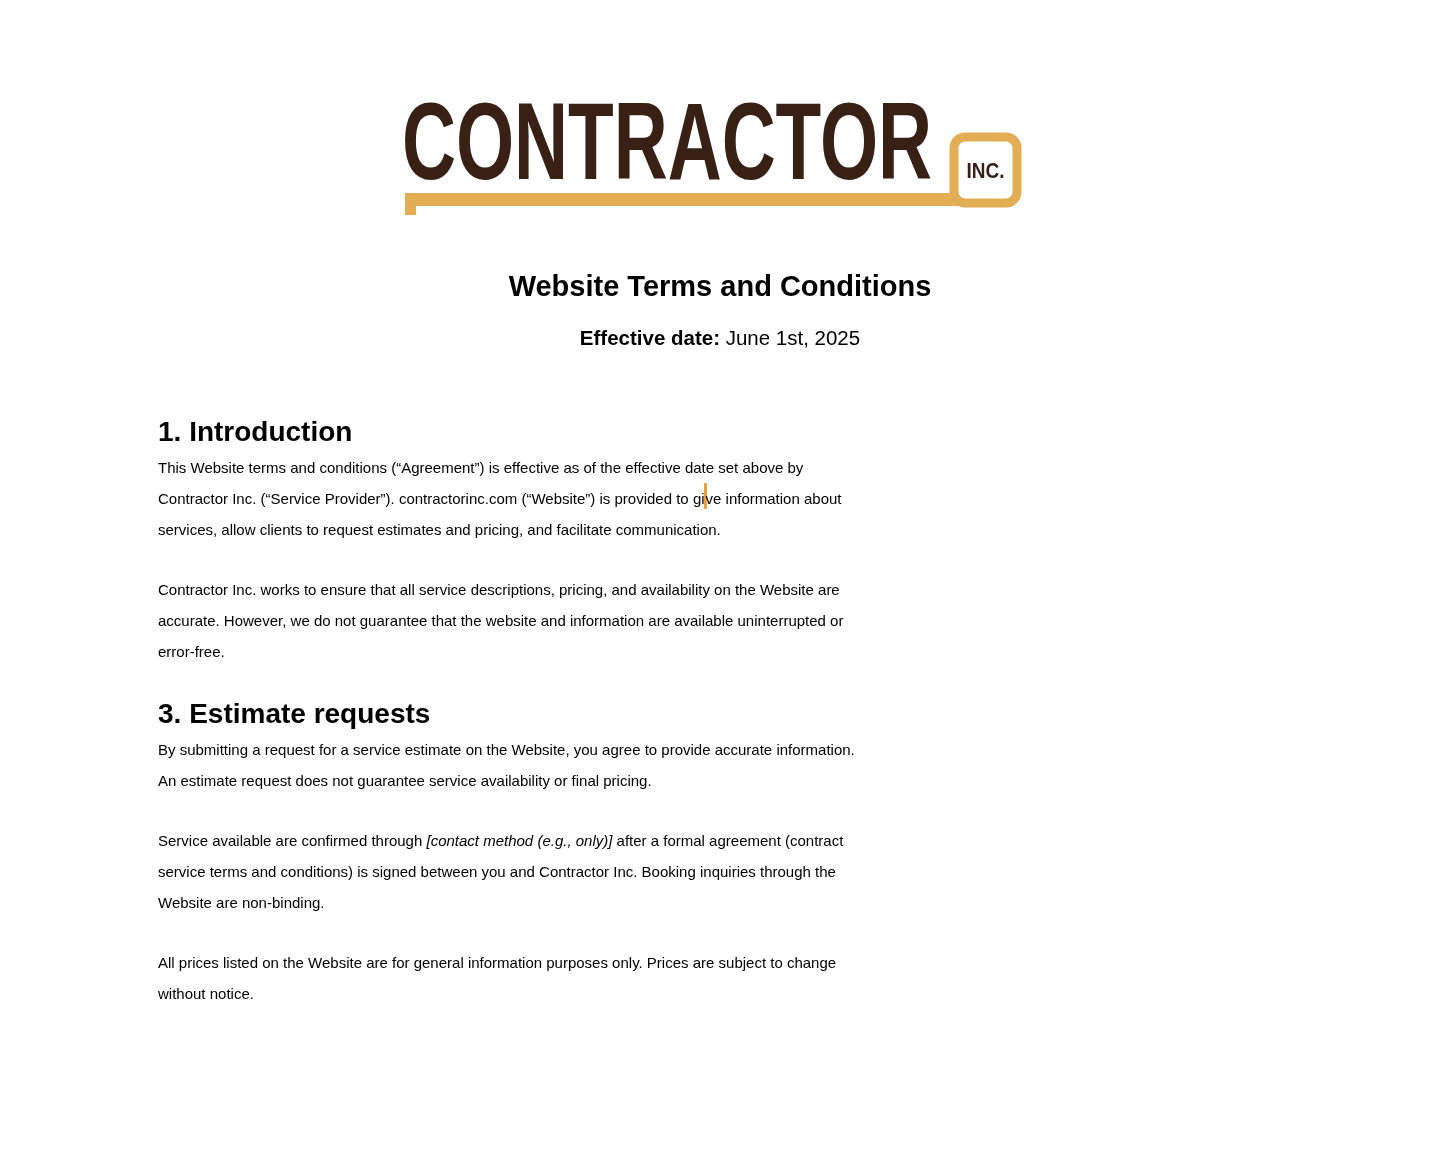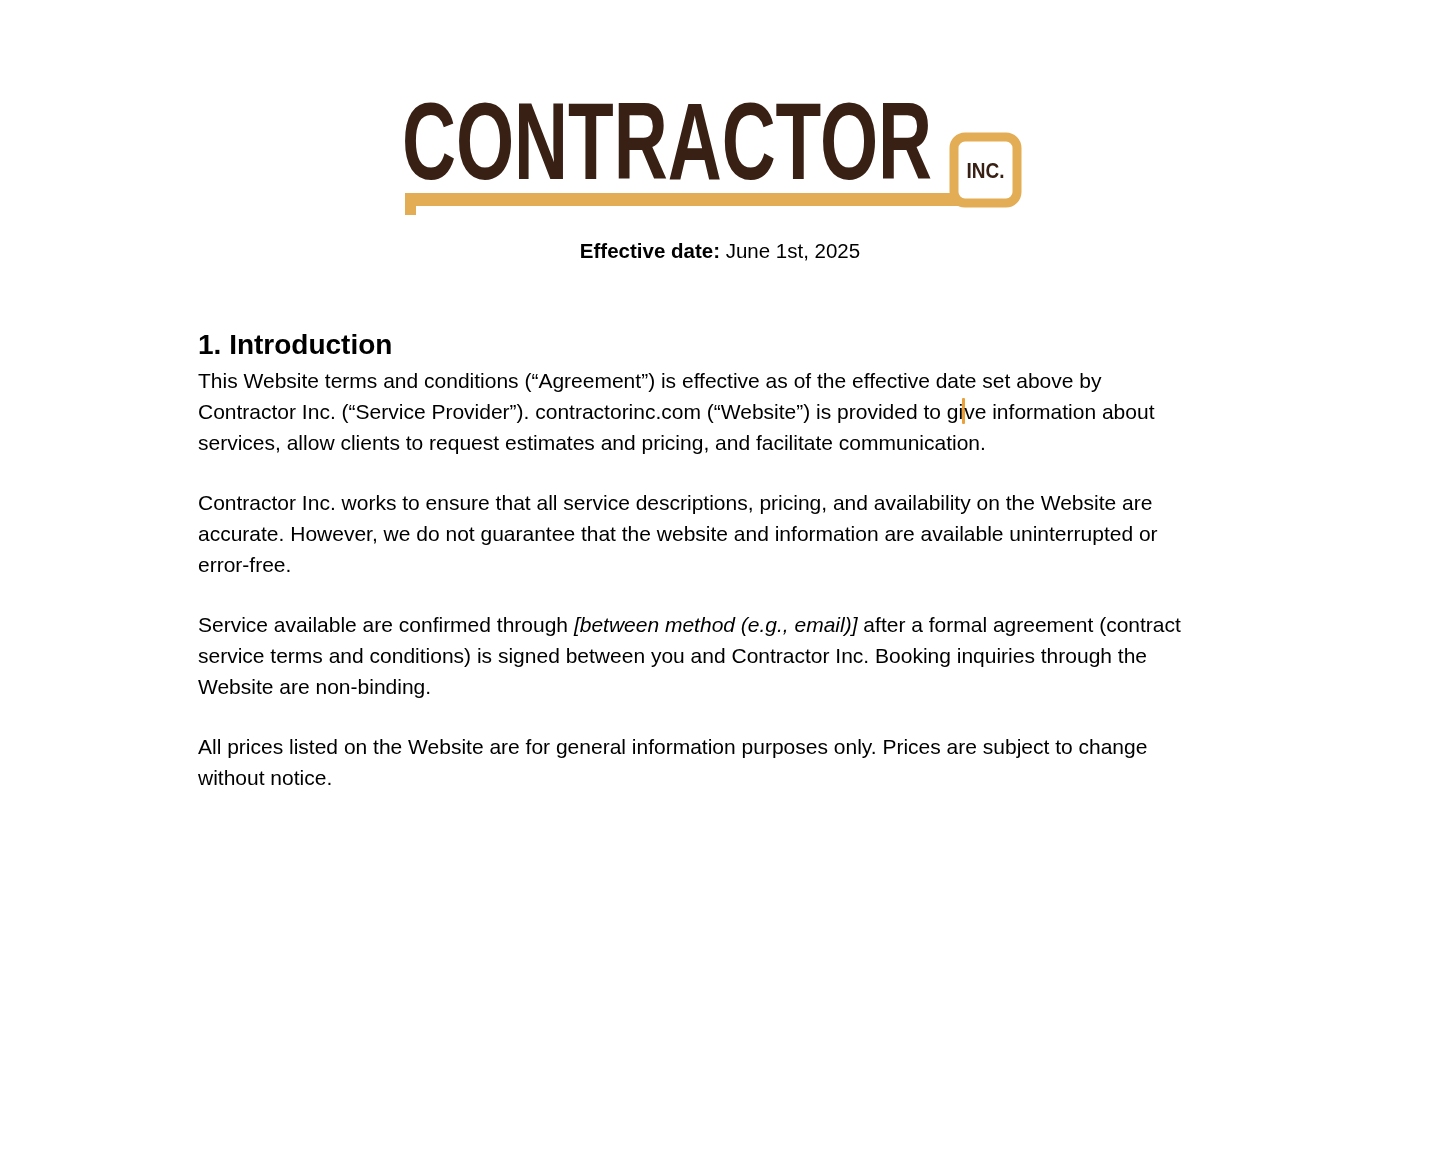--- a/index.html
+++ b/index.html
@@ -52,31 +52,30 @@
   .effective-date {
     margin: 20px 0 0 0;
     text-align: center;
     font-size: 20.5px;
     line-height: 28px;
   }
   .content {
     margin-top: 62px;
     padding-left: 158px;
     width: 1140px;
-    margin-left: 40px;
   }
   .content section { margin: 0 0 29px 0; }
   .section-heading {
     font-size: 28px;
     line-height: 36px;
     font-weight: bold;
     margin: 0 0 2px 0;
   }
   .section-body {
-    font-size: 21px;
+    font-size: 15px;
     line-height: 31px;
     margin: 0;
   }
   .section-body span, .section-body em { white-space: pre-wrap; }
   .caret {
     display: inline-block;
     width: 3px;
     height: 26px;
     margin: 0 -1px;
     border-radius: 1px;
@@ -92,41 +91,47 @@
   <header class="logo-wrap">
     <svg class="logo-svg" width="620" height="122" viewBox="0 0 620 122">
       <rect class="logo-gold" x="3" y="98" width="557" height="13"></rect>
       <rect class="logo-gold" x="3" y="98" width="11" height="22"></rect>
       <rect class="logo-badge" x="552" y="42" width="63" height="66" rx="11"></rect>
       <text class="logo-wordmark" x="0" y="84" font-size="110" textLength="530" lengthAdjust="spacingAndGlyphs">CONTRACTOR</text>
       <text class="logo-badge-text" x="583.5" y="83" font-size="22" text-anchor="middle" textLength="38" lengthAdjust="spacingAndGlyphs">INC.</text>
     </svg>
   </header>
 
+  <h1 class="doc-title">Website Terms and Conditions</h1>
 
   <p class="effective-date"><strong>Effective date:</strong><span> June 1st, 2025</span></p>
 
   <main class="content">
 
     <section>
       <h2 class="section-heading">1. Introduction</h2>
       <p class="section-body"><span>This Website terms and conditions (“Agreement”) is effective as of the effective date set above by
 Contractor Inc. (“Service Provider”). contractorinc.com (“Website”) is provided to gi</span><span class="caret"></span><span>ve information about
 services, allow clients to request estimates and pricing, and facilitate communication.</span></p>
     </section>
 
     <section>
       <p class="section-body"><span>Contractor Inc. works to ensure that all service descriptions, pricing, and availability on the Website are
 accurate. However, we do not guarantee that the website and information are available uninterrupted or
 error-free.</span></p>
     </section>
 
+    <section>
+      <h2 class="section-heading">3. Estimate requests</h2>
+      <p class="section-body"><span>By submitting a request for a service estimate on the Website, you agree to provide accurate information.
+An estimate request does not guarantee service availability or final pricing.</span></p>
+    </section>
 
     <section>
-      <p class="section-body"><span>Service available are confirmed through </span><em>[between method (e.g., email)]</em><span> after a formal agreement (contract
+      <p class="section-body"><span>Service available are confirmed through </span><em>[contact method (e.g., only)]</em><span> after a formal agreement (contract
 service terms and conditions) is signed between you and Contractor Inc. Booking inquiries through the
 Website are non-binding.</span></p>
     </section>
 
     <section>
       <p class="section-body"><span>All prices listed on the Website are for general information purposes only. Prices are subject to change
 without notice.</span></p>
     </section>
 
   </main>

